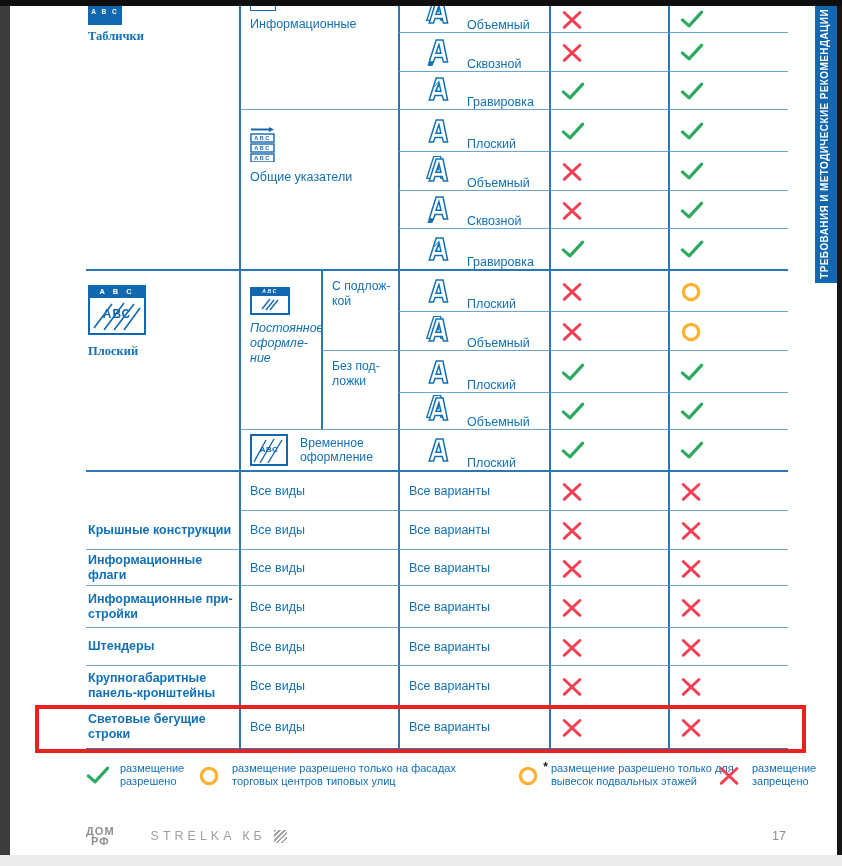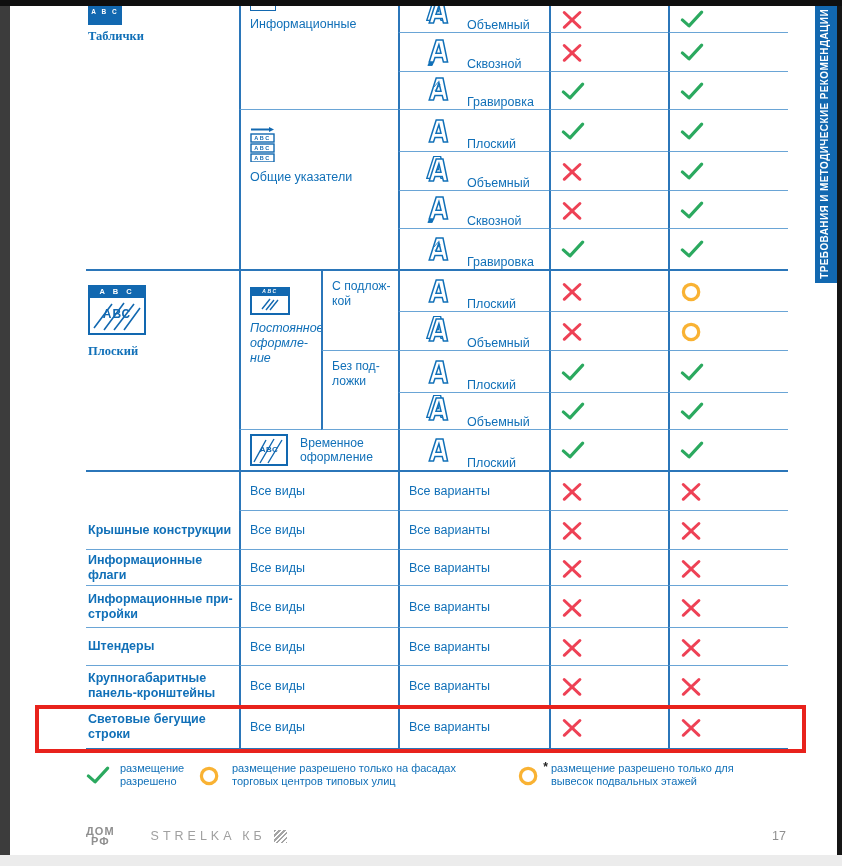--- a/index.html
+++ b/index.html
@@ -631,20 +631,26 @@
             <use class="u-circle" href="#mkO"></use>
           </svg></span>
       <span class="lg-text" style="width:226px;">размещение разрешено только на фасадах торговых центров типовых улиц</span>
     </div>
     <div class="lg-item" style="left:431px;">
       <span class="lg-mark" data-mark="circle"><svg class="mk" viewBox="0 0 26 22">
             <use class="u-circle" href="#mkO"></use>
           </svg><span class="lg-ast">*</span></span>
       <span class="lg-text" style="width:196px;">размещение разрешено только для вывесок подвальных этажей</span>
     </div>
+    <div class="lg-item" style="left:632px;">
+      <span class="lg-mark" data-mark="cross"><svg class="mk" viewBox="0 0 26 22">
+            <use class="u-cross" href="#mkX"></use>
+          </svg></span>
+      <span class="lg-text" style="width:86px;">размещение запрещено</span>
+    </div>
   </div>
 
   <div class="highlight-box"></div>
 
   <div class="footer">
     <div class="dom-logo">
       <div>ДОМ</div>
       <div>РФ</div>
     </div>
     <div class="strelka">

